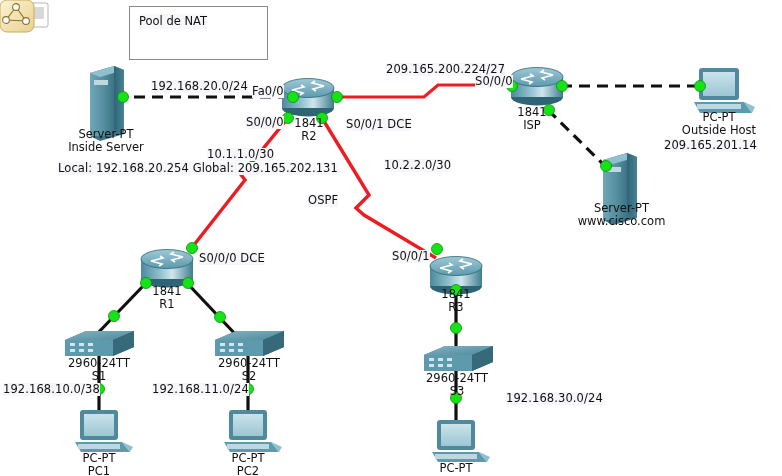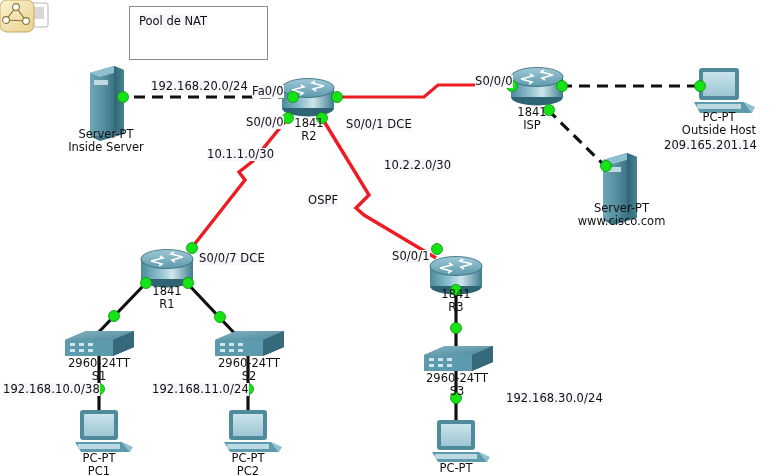--- a/index.html
+++ b/index.html
@@ -261,33 +261,35 @@
   </div>
 
   <div class="lbl" style="left:151px;top:80px;">192.168.20.0/24</div>
 
   <div class="lbl" style="left:252px;top:85px;">Fa0/0</div>
 
   <div class="lbl" style="left:246px;top:116px;">S0/0/0</div>
 
   <div class="lbl" style="left:346px;top:118px;">S0/0/1 DCE</div>
 
+  <div class="lbl" style="left:386px;top:63px;">209.165.200.224/27</div>
 
   <div class="lbl" style="left:475px;top:75px;">S0/0/0</div>
 
   <div class="lbl" style="left:664px;top:139px;">209.165.201.14</div>
 
   <div class="lbl" style="left:207px;top:148px;">10.1.1.0/30</div>
 
+  <div class="lbl" style="left:58px;top:162px;">Local:   192.168.20.254 Global: 209.165.202.131</div>
 
   <div class="lbl" style="left:308px;top:194px;">OSPF</div>
 
   <div class="lbl" style="left:384px;top:159px;">10.2.2.0/30</div>
 
-  <div class="lbl" style="left:199px;top:252px;">S0/0/7 DCE</div>
+  <div class="lbl" style="left:199px;top:252px;">S0/0/0 DCE</div>
 
   <div class="lbl" style="left:392px;top:250px;">S0/0/1</div>
 
   <div class="lbl" style="left:3px;top:383px;">192.168.10.0/38</div>
 
   <div class="lbl" style="left:152px;top:383px;">192.168.11.0/24</div>
 
   <div class="lbl" style="left:478px;top:392px;margin-left:28px;">192.168.30.0/24</div>
 
   <div class="dev-name" style="left:41px;top:128px;width:130px;">

